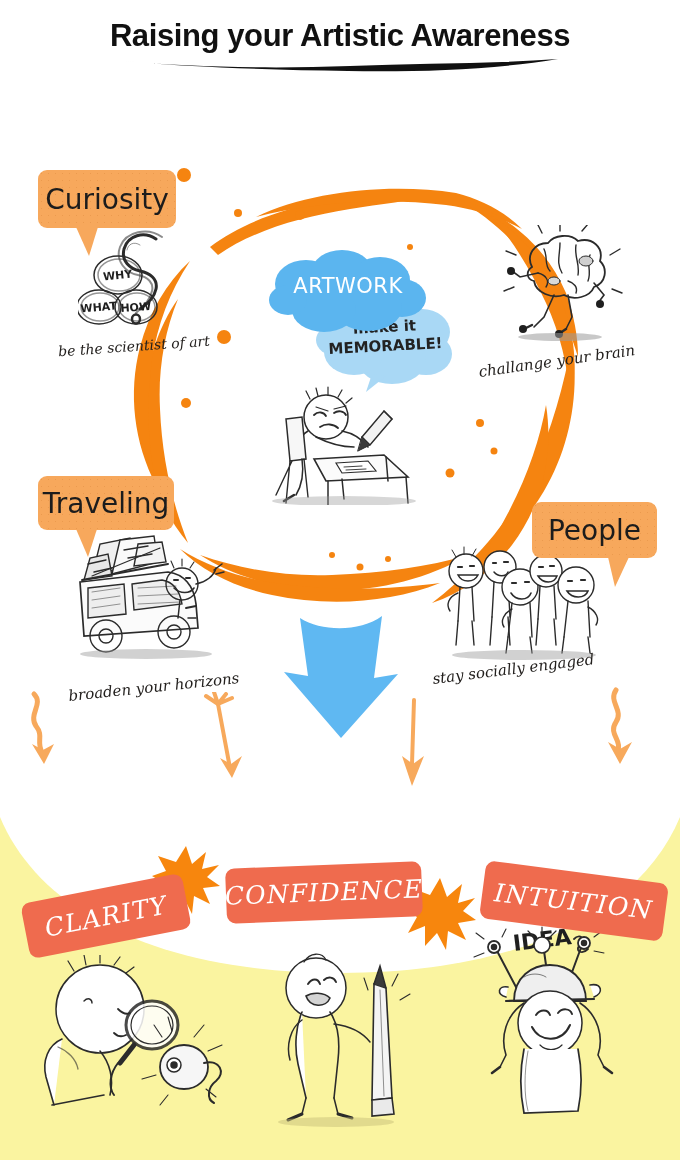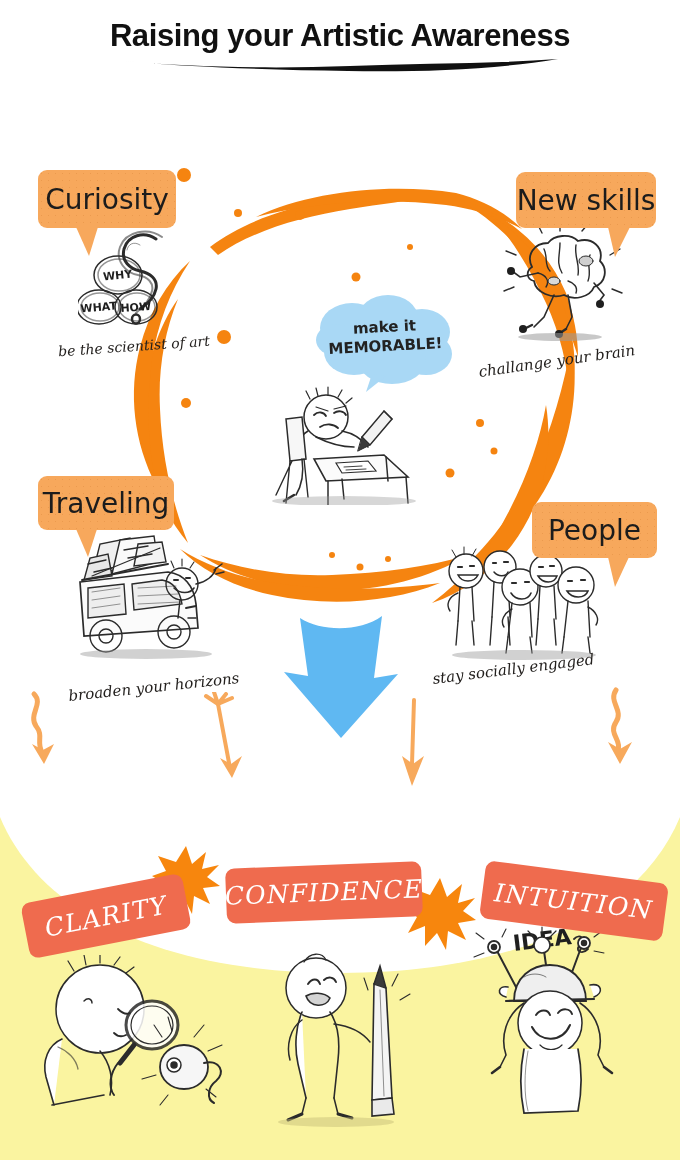--- a/index.html
+++ b/index.html
@@ -239,20 +239,34 @@
         <ellipse cx="26" cy="48" rx="20" ry="16"></ellipse>
         <path d="M62,82 L56,100 L76,84 Z"></path>
       </g>
     </svg>
     <div class="cloud-label" id="memorable-label">
       <span>make it</span><br>
       <span>MEMORABLE!</span>
     </div>
   </div>
 
+  <div class="cloud-wrap" id="cloud-artwork">
+    <svg viewBox="0 0 160 90" width="160" height="90">
+      <g fill="#5bb5ef">
+        <ellipse cx="38" cy="36" rx="31" ry="24"></ellipse>
+        <ellipse cx="74" cy="25" rx="31" ry="23"></ellipse>
+        <ellipse cx="112" cy="32" rx="30" ry="23"></ellipse>
+        <ellipse cx="134" cy="50" rx="24" ry="19"></ellipse>
+        <ellipse cx="100" cy="60" rx="34" ry="23"></ellipse>
+        <ellipse cx="56" cy="62" rx="32" ry="22"></ellipse>
+        <ellipse cx="20" cy="52" rx="19" ry="15"></ellipse>
+      </g>
+    </svg>
+    <div class="cloud-label" id="artwork-label">ARTWORK</div>
+  </div>
 
   <svg class="sketch" id="sk-question" viewBox="0 0 140 120">
     <g fill="none" stroke="#2b2b2b" stroke-width="1.5" stroke-linecap="round">
       <path d="M78,14 C66,6 50,10 46,24 C43,36 52,44 62,46 C72,48 80,54 78,64 C76,74 68,80 62,84" stroke-width="3"></path>
       <path d="M84,12 C70,2 48,6 42,22 C37,36 48,48 60,50 C70,52 76,58 74,66 C72,76 64,82 58,88" stroke-width="2" opacity="0.55"></path>
       <ellipse cx="58" cy="94" rx="4" ry="4.5" stroke-width="2.5"></ellipse>
       <path d="M62,20 C56,16 50,19 49,25" stroke-width="1" opacity="0.5"></path>
 
       <ellipse cx="40" cy="50" rx="24" ry="19"></ellipse>
       <ellipse cx="41" cy="50" rx="21" ry="16" opacity="0.5"></ellipse>
@@ -414,24 +428,20 @@
     <ellipse cx="86" cy="110" rx="72" ry="5" fill="#9a9a9a" opacity="0.45"></ellipse>
   </svg>
 
   <div class="caption" id="cap-curiosity">be the scientist of art</div>
   <div class="caption" id="cap-newskills">challange your brain</div>
   <div class="caption" id="cap-traveling">broaden your horizons</div>
   <div class="caption" id="cap-people">stay socially engaged</div>
 
   <div class="bubble" id="bubble-curiosity">
     <span class="btxt">Curiosity</span>
-    <span class="tail"></span>
-  </div>
-  <div class="bubble" id="bubble-newskills">
-    <span class="btxt">New skills</span>
     <span class="tail"></span>
   </div>
   <div class="bubble" id="bubble-traveling">
     <span class="btxt">Traveling</span>
     <span class="tail"></span>
   </div>
   <div class="bubble" id="bubble-people">
     <span class="btxt">People</span>
     <span class="tail"></span>
   </div>

